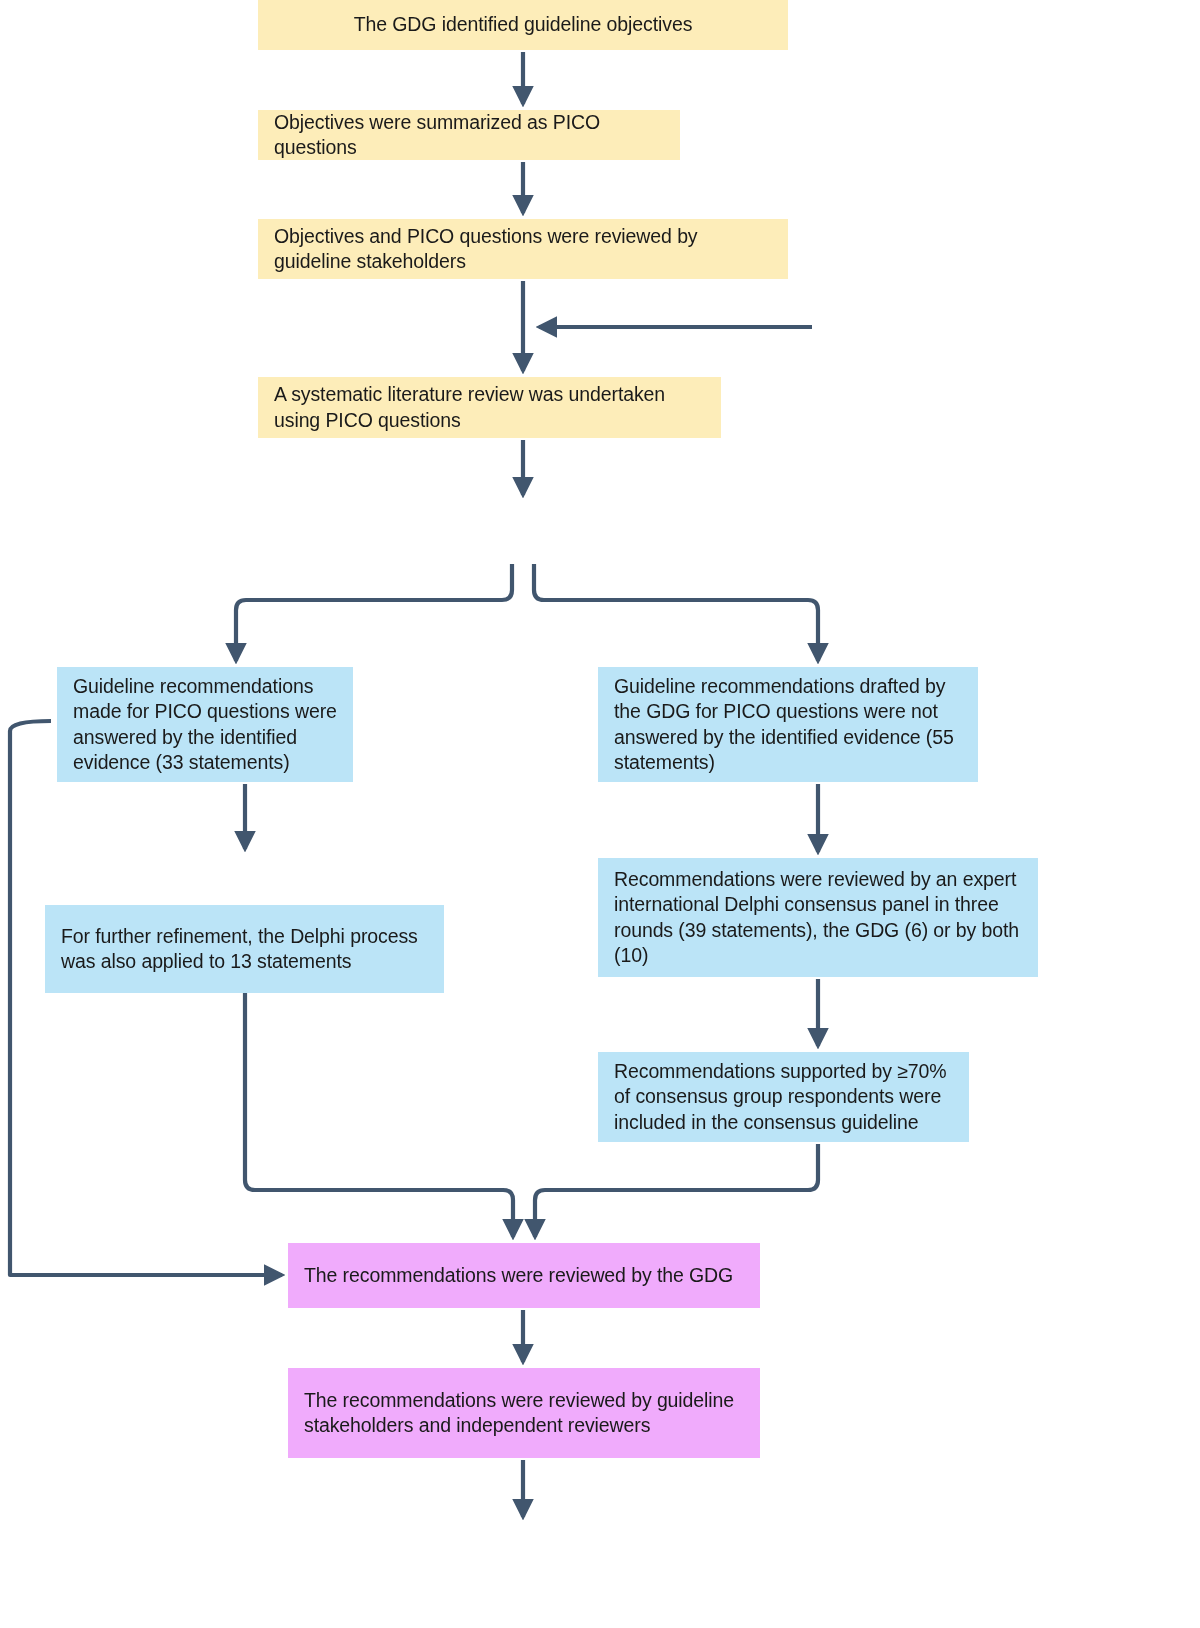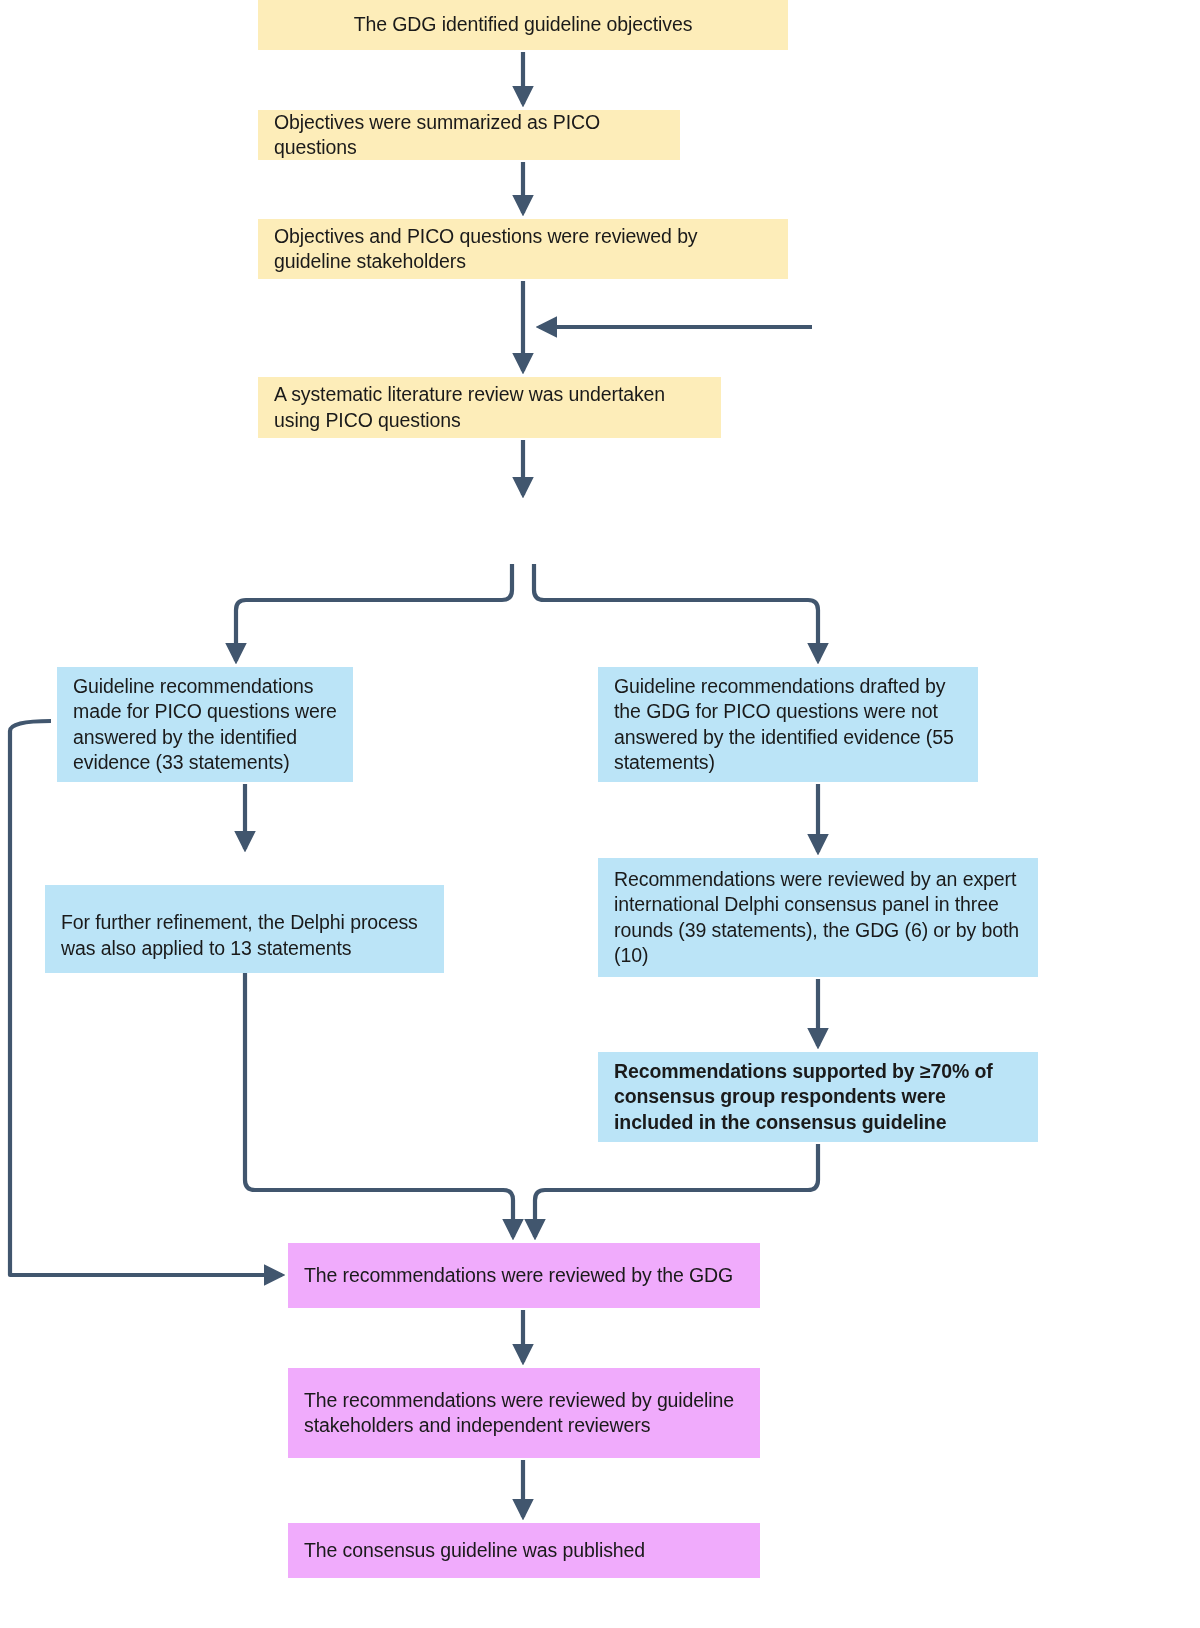--- a/index.html
+++ b/index.html
@@ -1,21 +1,21 @@
 <!DOCTYPE html>
 <html><head>
 <meta charset="utf-8">
 <title>Guideline Development Flowchart</title>
 <style>
   html,body{margin:0;padding:0;background:#ffffff;}
   body{font-family:"Liberation Sans",sans-serif;}
   #stage{position:relative;width:1200px;height:1628px;background:#ffffff;overflow:hidden;}
   #wires{position:absolute;left:0;top:0;width:1200px;height:1628px;}
   .node{position:absolute;box-sizing:border-box;display:flex;align-items:center;
-        padding:12px 16px;color:#1a1a1a;font-size:19.5px;line-height:1.30;
+        padding:25px 16px;color:#1a1a1a;font-size:19.5px;line-height:1.30;
         letter-spacing:-0.1px;}
   .node span{display:block;}
   .stage-objective{background:#fdedb9;}
   .stage-evidence{background:#bbe4f7;}
   .stage-review{background:#f0abfc;}
 </style>
 </head>
 <body>
 
 <div id="stage">
@@ -64,37 +64,34 @@
 
 
   <div class="node stage-evidence" style="left:57px;top:667px;width:296px;height:115px;">
     <span>Guideline recommendations made for PICO questions were answered by the identified evidence (33 statements)</span>
   </div>
 
   <div class="node stage-evidence" style="left:598px;top:667px;width:380px;height:115px;">
     <span>Guideline recommendations drafted by the GDG for PICO questions were not answered by the identified evidence (55 statements)</span>
   </div>
 
-  <div class="node stage-evidence" style="left:45px;top:885px;width:399px;height:88px;align-items:flex-end;">
+  <div class="node stage-evidence" style="left:45px;top:905px;width:399px;height:88px;">
     <span>For further refinement, the Delphi process was also applied to 13 statements</span>
   </div>
 
   <div class="node stage-evidence" style="left:598px;top:858px;width:440px;height:119px;">
     <span>Recommendations were reviewed by an expert international Delphi consensus panel in three rounds (39 statements), the GDG (6) or by both (10)</span>
   </div>
 
-  <div class="node stage-evidence" style="left:598px;top:1052px;width:440px;height:90px;font-weight:bold;">
+  <div class="node stage-evidence" style="left:598px;top:1052px;width:371px;height:90px;">
     <span>Recommendations supported by ≥70% of consensus group respondents were included in the consensus guideline</span>
   </div>
 
   <div class="node stage-review" style="left:288px;top:1243px;width:472px;height:65px;">
     <span>The recommendations were reviewed by the GDG</span>
   </div>
 
   <div class="node stage-review" style="left:288px;top:1368px;width:472px;height:90px;">
     <span>The recommendations were reviewed by guideline stakeholders and independent reviewers</span>
   </div>
 
-  <div class="node stage-review" style="left:288px;top:1523px;width:472px;height:55px;">
-    <span>The consensus guideline was published</span>
-  </div>
 
 </div>
 
 </body></html>

